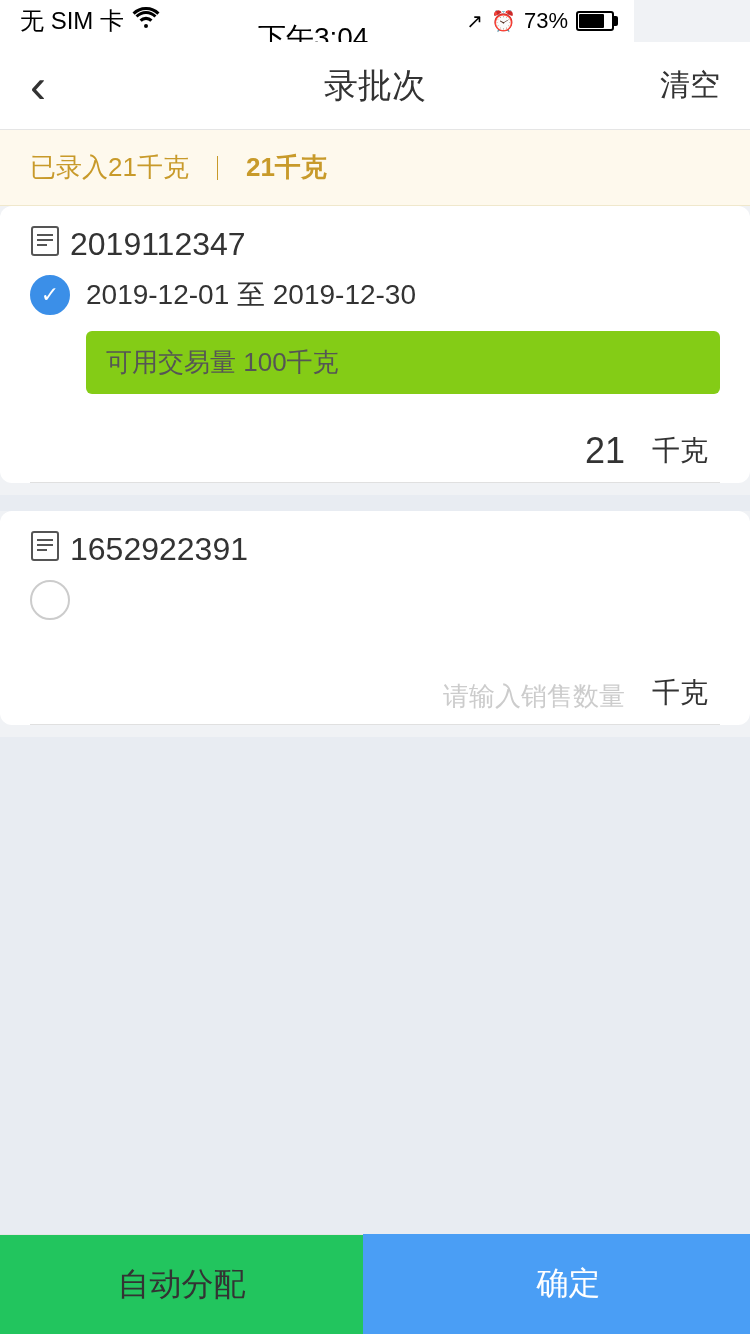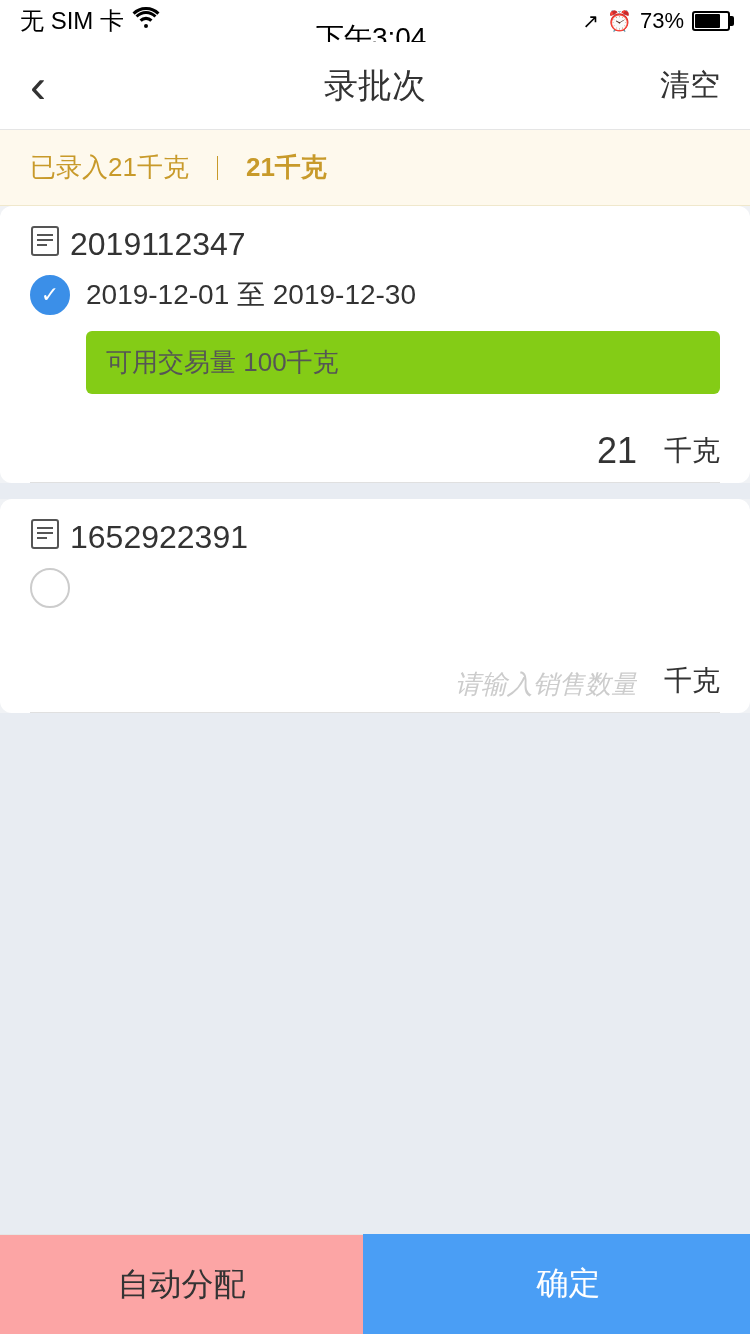--- a/index.html
+++ b/index.html
@@ -8,21 +8,21 @@
       width: 750px;
       min-height: 1334px;
       font-family: -apple-system, 'PingFang SC', 'Helvetica Neue', sans-serif;
       background: #f0f2f5;
       position: relative;
       overflow-x: hidden;
     }
 
     
     .status-bar {
-      width: 750px;
+      width: 634px;
       height: 42px;
       background: #fff;
       display: flex;
       align-items: center;
       justify-content: space-between;
       padding: 0 20px;
       font-size: 24px;
     }
     .status-left {
       display: flex;
@@ -122,21 +122,21 @@
     }
     .summary-value {
       font-size: 26px;
       color: #c89a2a;
       font-weight: bold;
     }
 
     
     .batch-card {
       background: #fff;
-      margin-bottom: 0;
+      margin-bottom: 12px;
       border-radius: 12px;
     }
     .batch-card-inner {
       padding: 20px 30px 20px 30px;
     }
     .batch-id-row {
       display: flex;
       align-items: center;
       gap: 10px;
       margin-bottom: 12px;
@@ -186,21 +186,21 @@
       font-size: 26px;
       color: #555;
       margin-left: 56px;
     }
 
     
     .amount-row {
       display: flex;
       align-items: center;
       justify-content: flex-end;
-      padding: 16px 30px 0 30px;
+      padding: 16px 42px 0 30px;
       gap: 12px;
     }
     .amount-input {
       text-align: right;
       font-size: 36px;
       color: #333;
       border: none;
       outline: none;
       background: transparent;
       width: 200px;
@@ -235,21 +235,21 @@
       display: flex;
       background: #fff;
     }
     .footer-auto {
       flex: 1;
       display: flex;
       align-items: center;
       justify-content: center;
       font-size: 32px;
       color: #333;
-      background: #fca5a5;
+      background: #22c55e;
       cursor: pointer;
       border-top: 1px solid #e5e5e5;
     }
     .footer-confirm {
       flex: 1;
       display: flex;
       align-items: center;
       justify-content: center;
       font-size: 32px;
       color: #fff;
@@ -347,21 +347,21 @@
             <line x1="7" y1="19" x2="17" y2="19" stroke="#555" stroke-width="2"></line>
           </svg>
         </span>
         <span class="batch-id">1652922391</span>
       </div>
       <div class="batch-date-row">
         <div class="radio-circle"></div>
       </div>
     </div>
     <div class="amount-row">
-      <input class="amount-input" type="number" placeholder="请输入销售数量" style="color: rgb(204, 204, 204); font-style: italic;">
+      <input class="amount-input" type="number" placeholder="请输入销售数量" style="color: rgb(204, 204, 204);">
       <span class="amount-unit">千克</span>
     </div>
     <div class="amount-divider"></div>
   </div>
 
   <div class="content-area" style="min-height: 440px;"></div>
 
   <div class="footer">
     <div class="footer-auto">自动分配</div>
     <div class="footer-confirm">确定</div>

